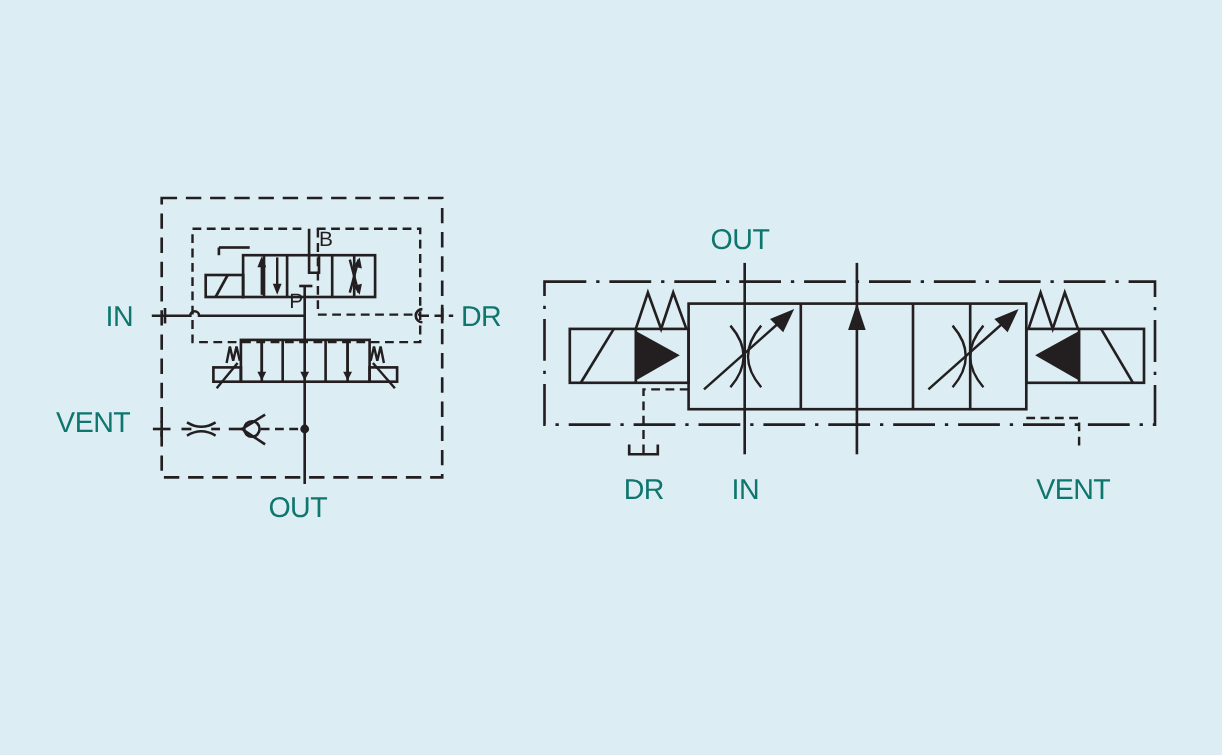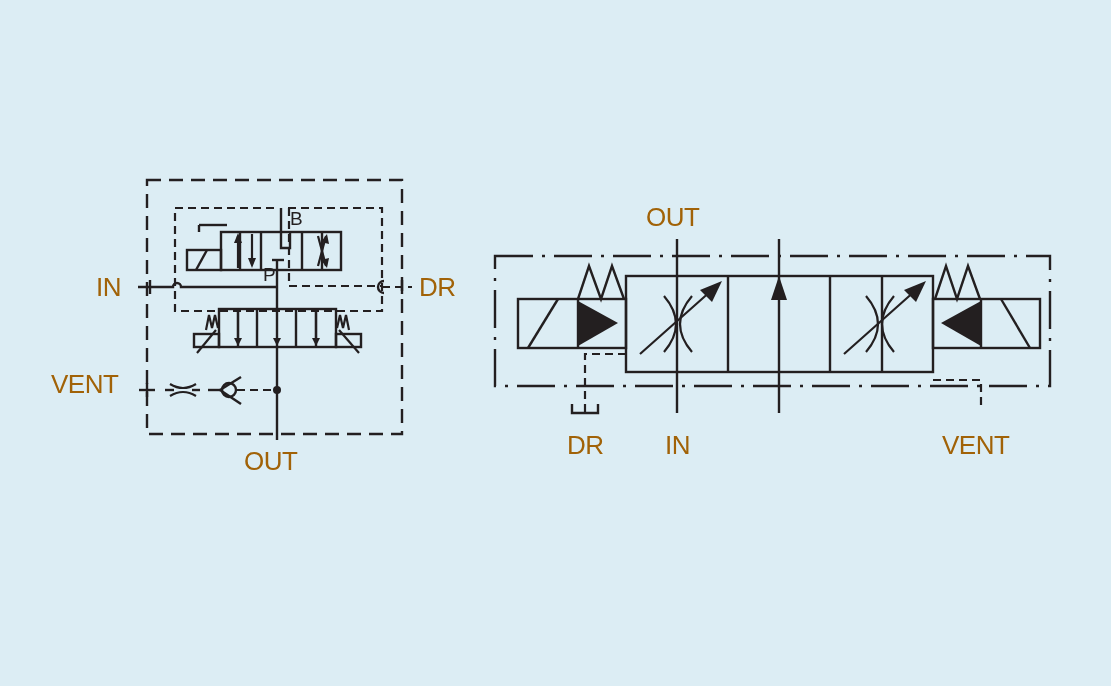--- a/index.html
+++ b/index.html
@@ -12,21 +12,21 @@
   #canvas { position: absolute; left: 0; top: 0; width: 1111px; height: 686px; }
   svg { position: absolute; left: 0; top: 0; }
   .ln { stroke: #231f20; stroke-width: 2.4; fill: none; }
   .thin { stroke: #231f20; stroke-width: 2.2; fill: none; }
   .dash { stroke: #231f20; stroke-width: 2.4; fill: none; stroke-dasharray: 14 8; }
   .dashsm { stroke: #231f20; stroke-width: 2.2; fill: none; stroke-dasharray: 8 5; }
   .chain { stroke: #231f20; stroke-width: 2.4; fill: none; stroke-dasharray: 38 9 3 9; }
   .fill { fill: #231f20; stroke: none; }
   .label {
     position: absolute;
-    color: #a16207;
+    color: #0f766e;
     font-size: 26px;
     line-height: 26px;
     letter-spacing: -0.5px;
     white-space: nowrap;
   }
   .port {
     position: absolute;
     color: #231f20;
     font-size: 19px;
     line-height: 19px;

